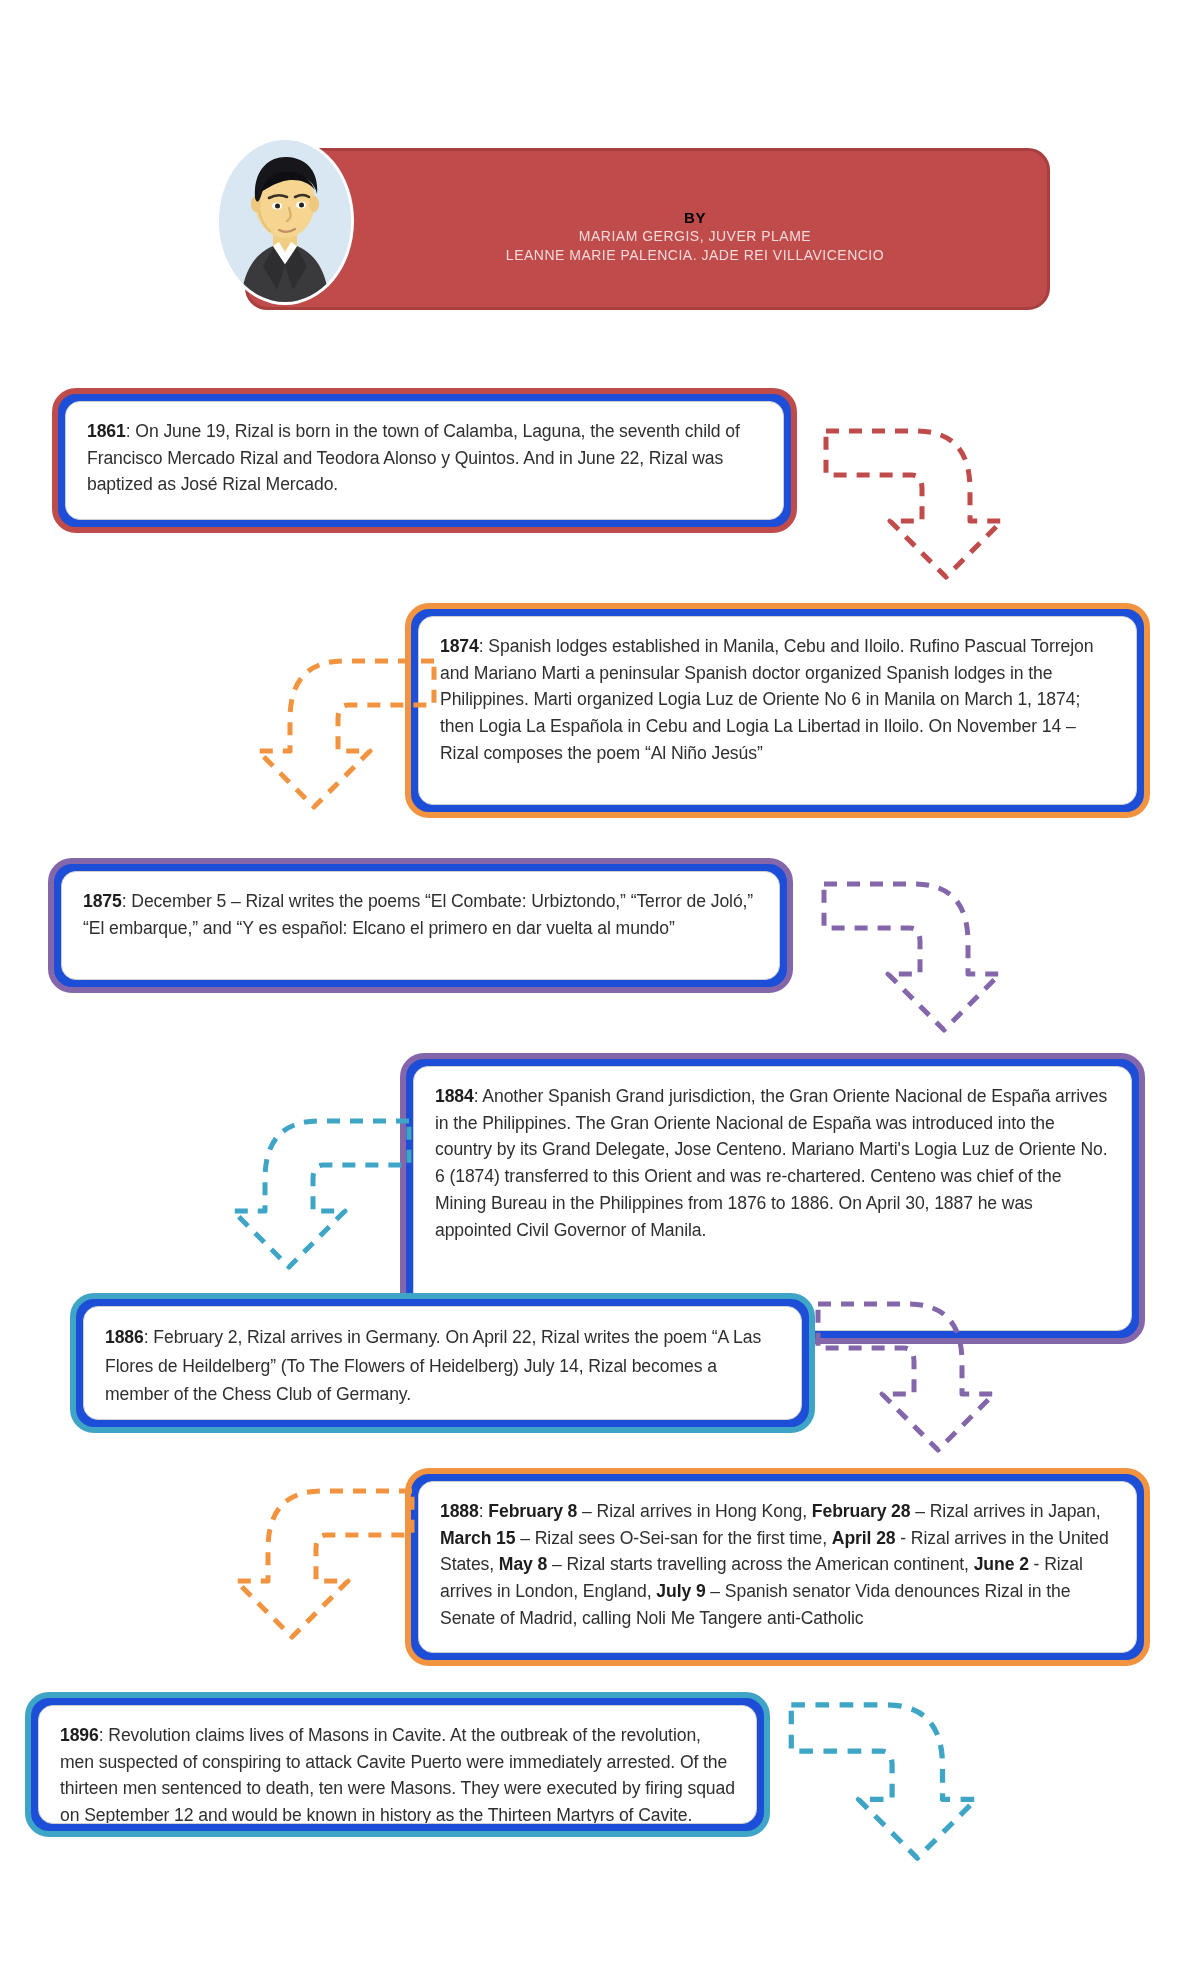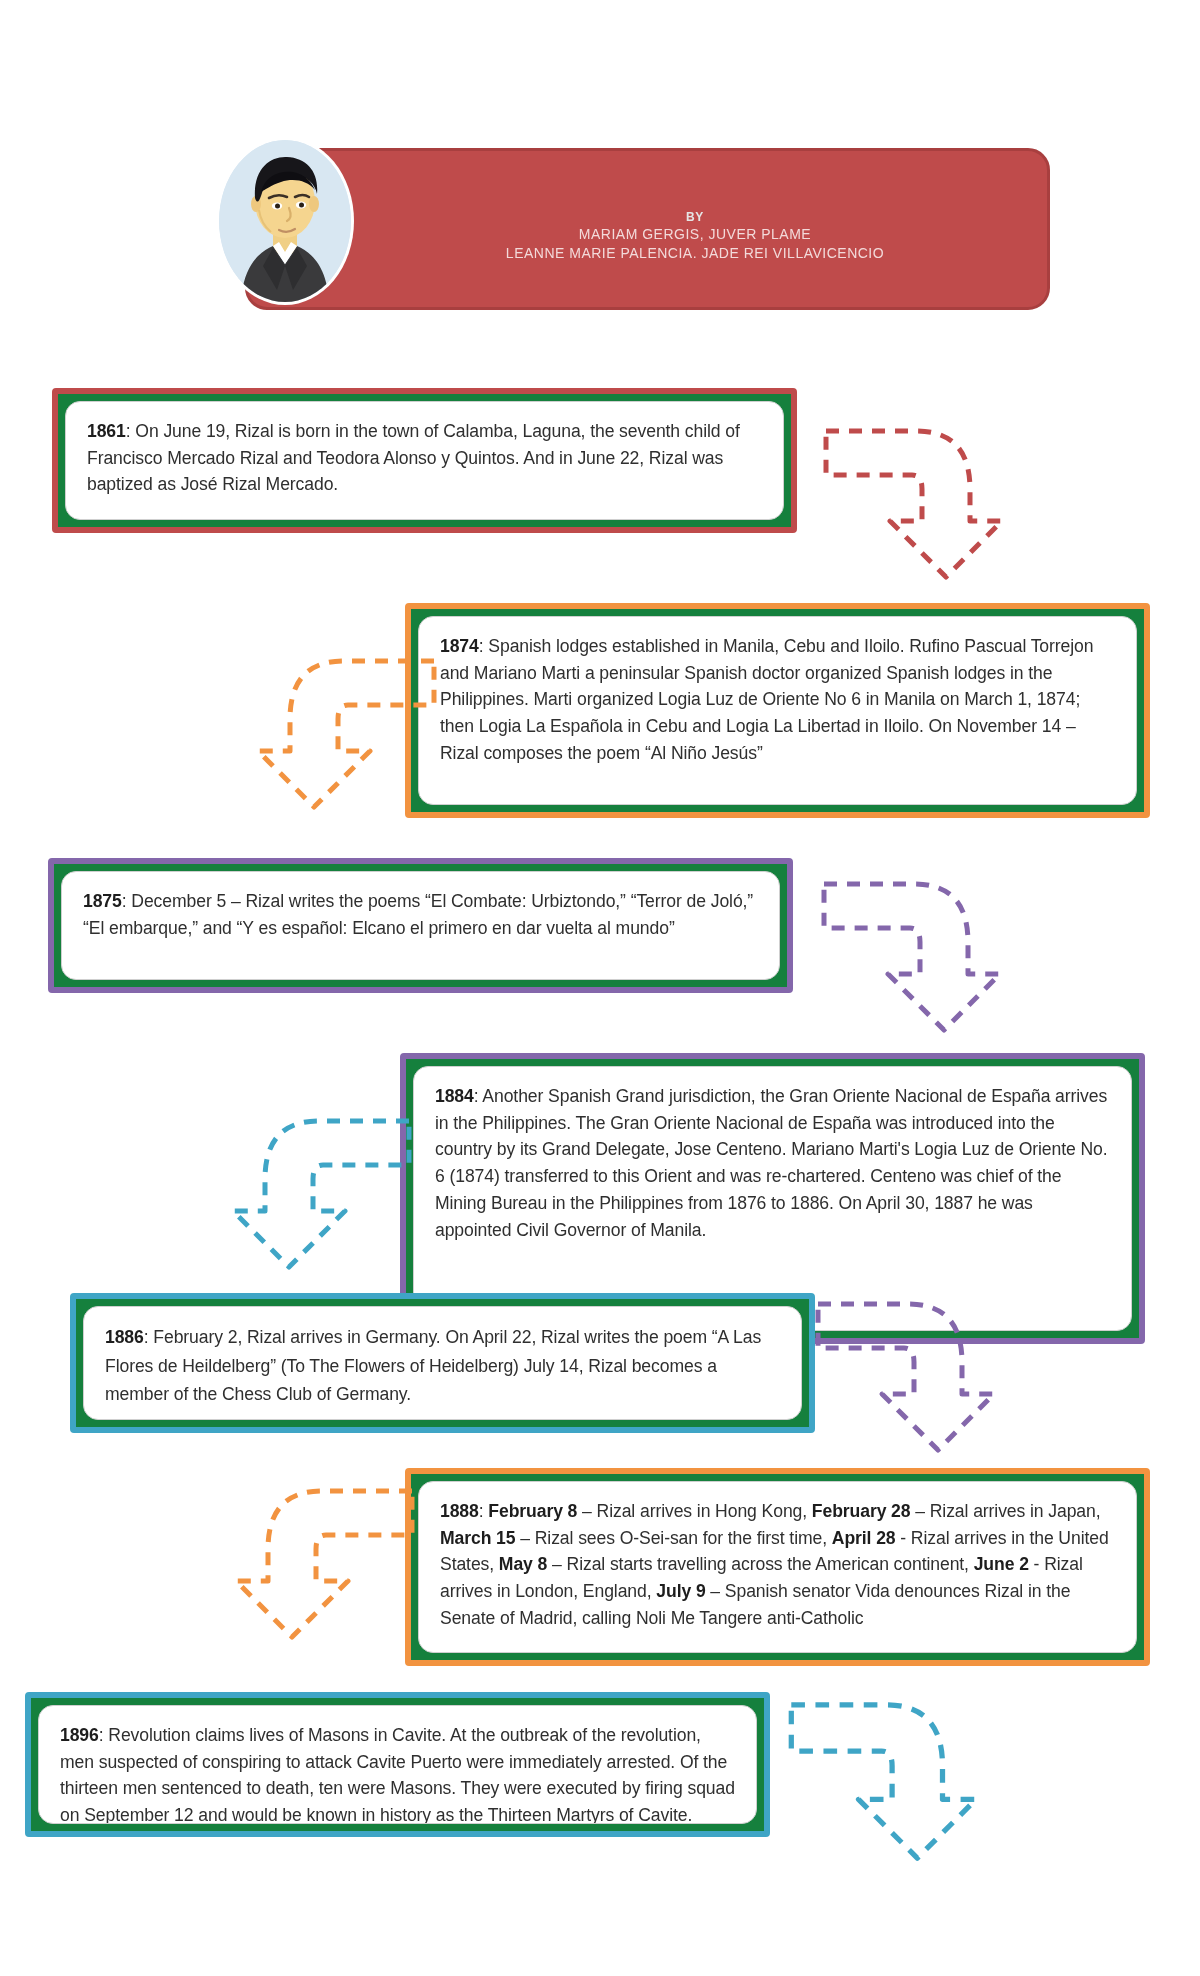--- a/index.html
+++ b/index.html
@@ -42,22 +42,22 @@
   }
   .header-title {
     color: #ffffff;
     font-size: 40px;
     font-weight: bold;
     letter-spacing: 1.2px;
     line-height: 1.05;
     text-align: center;
   }
   .header-by {
-    color: #e5e5e5;
-    font-size: 12px;
+    color: #000000;
+    font-size: 15px;
     font-weight: bold;
     letter-spacing: 0.6px;
     margin-top: 7px;
     text-align: center;
   }
   .header-authors {
     color: #f3dada;
     font-size: 14px;
     letter-spacing: 0.5px;
     line-height: 1.35;
@@ -75,22 +75,22 @@
     border-radius: 50%;
     background: #d8e7f2;
     overflow: hidden;
     box-shadow: 0 0 0 3px #ffffff;
   }
 
   
   .tbox {
     position: absolute;
     box-sizing: border-box;
-    background: #15803d;
-    border-radius: 4px;
+    background: #1d4ed8;
+    border-radius: 24px;
     overflow: hidden;
   }
   .tbox .inner {
     position: absolute;
     left: 7px;
     top: 7px;
     right: 7px;
     bottom: 7px;
     border-radius: 15px;
     border: 1.6px solid #cfcfcf;

